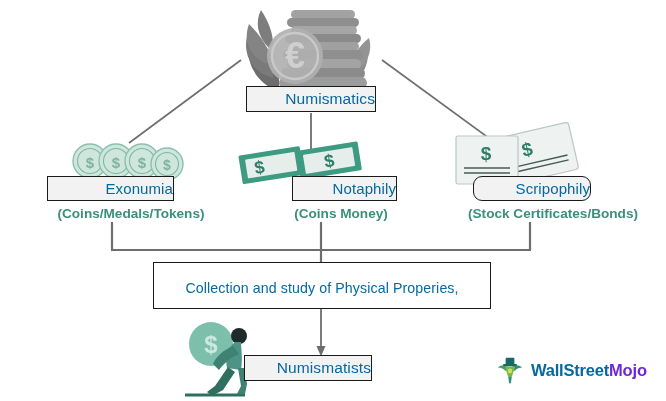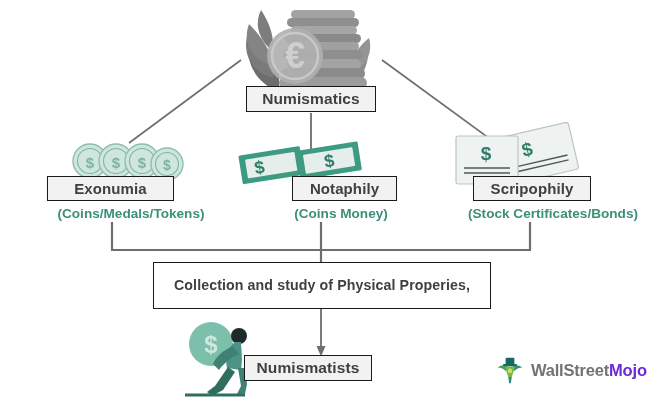--- a/index.html
+++ b/index.html
@@ -14,49 +14,49 @@
 
   
   #lines{position:absolute;left:0;top:0;width:666px;height:401px;pointer-events:none;}
 
   
   .node-box{
     position:absolute;
     box-sizing:border-box;
     background:#f2f2f2;
     border:1.6px solid #1a1a1a;
-    color:#404040;
-    font-weight:bold;
+    color:#0369a1;
+    font-weight:normal;
     text-align:center;
     display:flex;
     align-items:center;
-    justify-content:center;
+    justify-content:flex-end;
     white-space:nowrap;
     letter-spacing:.1px;
   }
   .sub-label{
     position:absolute;
     color:#3c8f79;
     font-weight:bold;
     text-align:center;
     white-space:nowrap;
     padding-left:20px;
   }
 
   
   #box-numismatics{left:246px;top:86px;width:130px;height:26px;font-size:15.5px;}
   #box-exonumia   {left:47px; top:176px;width:127px;height:25px;font-size:15px;}
   #box-notaphily  {left:268px;top:176px;width:105px;height:25px;font-size:15px;margin-left:24px;}
-  #box-scripophily{left:473px;top:176px;width:118px;height:25px;font-size:15px;}
+  #box-scripophily{left:473px;top:176px;width:118px;height:25px;font-size:15px;border-radius:9px;}
   #box-numismatists{left:244px;top:355px;width:128px;height:26px;font-size:15.5px;}
 
   #box-statement{
     left:153px;top:262px;width:338px;height:47px;
     font-size:14.2px;line-height:1.33;white-space:normal;
-    padding:18px 8px;flex-direction:column;
+    padding:10px 8px;flex-direction:column;
     background:#ffffff;
   }
   #box-statement .ln{display:block;}
 
   #lbl-exonumia   {left:0px;  top:206px;width:222px;font-size:13.6px;}
   #lbl-notaphily  {left:243px;top:206px;width:156px;font-size:13.6px;}
   #lbl-scripophily{left:421px;top:206px;width:224px;font-size:13.6px;}
 
   
   .art{position:absolute;}
@@ -76,21 +76,21 @@
   
   #logo{
     position:absolute;left:496px;top:356px;
     display:flex;align-items:center;gap:7px;
   }
   #logo .logo-mark{width:28px;height:28px;display:block;}
   #logo .logo-text{
     font-size:16.5px;font-weight:bold;letter-spacing:-.2px;
     font-family:"Liberation Sans", sans-serif;
   }
-  #logo .ws{color:#737373;}
+  #logo .ws{color:#0369a1;}
   #logo .mj{color:#6d28d9;}
 </style>
 </head>
 <body>
 
 <div id="canvas">
 
   <svg id="lines" viewBox="0 0 666 401">
     <defs>
       <marker id="arrowGrey" markerWidth="7" markerHeight="7" refX="3.0" refY="3.0" orient="auto" markerUnits="strokeWidth">

